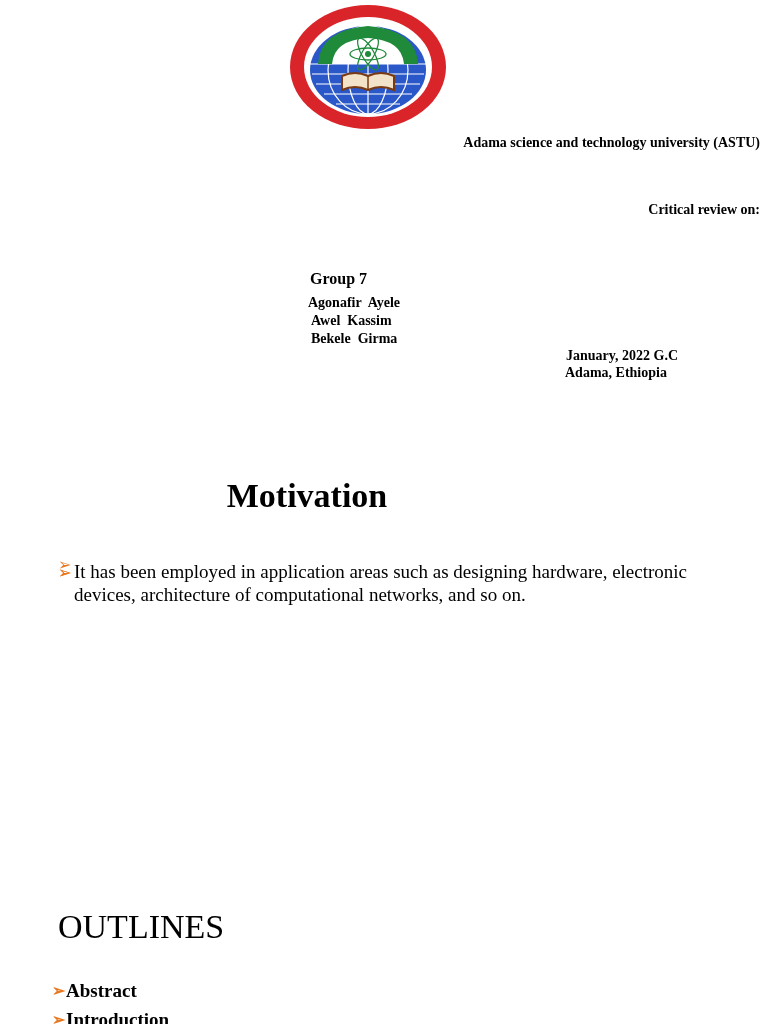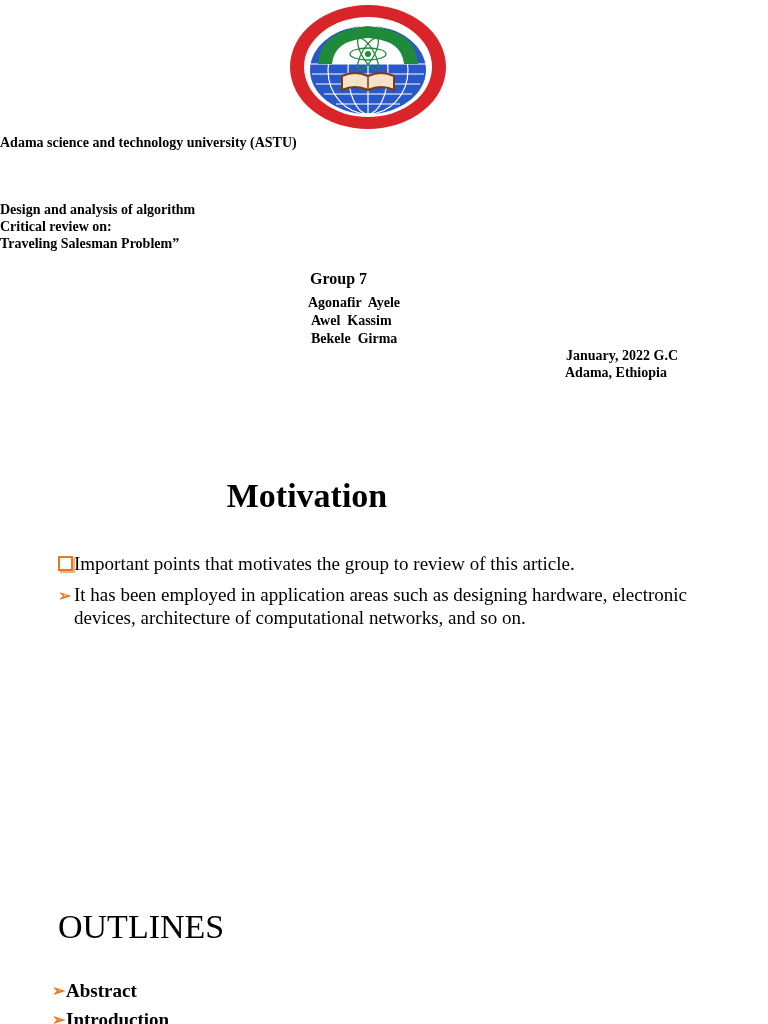--- a/index.html
+++ b/index.html
@@ -1,19 +1,19 @@
 <!DOCTYPE html>
 <html><head>
 <meta charset="utf-8">
 <style>
   html, body { margin:0; padding:0; background:#ffffff; }
   body { width:768px; height:1024px; position:relative; overflow:hidden; font-family:"Liberation Serif", serif; color:#000; }
   .abs { position:absolute; }
   .logo { left:288px; top:4px; width:160px; height:126px; }
-  .center-block { left:0; width:760px; text-align:left; font-weight:bold; font-size:14px; line-height:17px; }
+  .center-block { left:0; width:760px; text-align:right; font-weight:bold; font-size:14px; line-height:17px; }
   .hdr { top:134px; }
   .course { top:201px; }
   .group { left:310px; top:270px; font-weight:bold; font-size:16px; }
   .members { left:308px; top:294px; font-weight:bold; font-size:14px; line-height:18px; }
   .members div:nth-child(2), .members div:nth-child(3) { padding-left:3px; }
   .date { left:526px; top:347px; font-weight:bold; font-size:14px; line-height:17px;margin-left:39px; }
   .date div:first-child { padding-left:1px; }
   .h-motivation { left:0; width:614px; text-align:center; top:477px; font-size:34px; font-weight:bold; }
   .bullets { left:58px; top:552px; width:660px; font-size:19px; line-height:23px; }
   .bullet { position:relative; padding-left:16px; margin-bottom:8px; }
@@ -54,45 +54,39 @@
     <path d="M54 72 Q67 66 80 72 Q93 66 106 72 L106 86 Q93 80 80 86 Q67 80 54 86 Z" fill="#f3e3c8" stroke="#7a3b12" stroke-width="2"></path>
     <line x1="80" y1="72" x2="80" y2="86" stroke="#7a3b12" stroke-width="1.5"></line>
   </svg>
 </div>
 
 <div class="abs center-block hdr">
   <div>Adama science and technology university (ASTU)</div>
 </div>
 
 <div class="abs center-block course">
-  <div>Design and analysis of algorithm</div>
   <div>Critical review on:</div>
-  <div>Traveling Salesman Problem”</div>
 </div>
 
 <div class="abs group">Group 7</div>
 
 <div class="abs members">
   <div style="white-space:pre">Agonafir  Ayele</div>
   <div style="white-space:pre">Awel  Kassim</div>
   <div style="white-space:pre">Bekele  Girma</div>
 </div>
 
 <div class="abs date">
   <div>January, 2022 G.C</div>
   <div>Adama, Ethiopia</div>
 </div>
 
 <div class="abs h-motivation">Motivation</div>
 
 <div class="abs bullets">
-  <div class="bullet">
-    <span class="mk"><span class="mk-sq"></span></span>
-    <span>Important points that motivates the group to review of this article.</span>
-  </div>
   <div class="bullet">
     <span class="mk mk-arrow">➢</span>
   </div>
   <div class="bullet">
     <span class="mk mk-arrow">➢</span>
   </div>
   <div class="bullet">
     <span class="mk mk-arrow">➢</span>
     <span>It has been employed in application areas such as designing hardware, electronic devices, architecture of computational networks, and so on.</span>
   </div>

